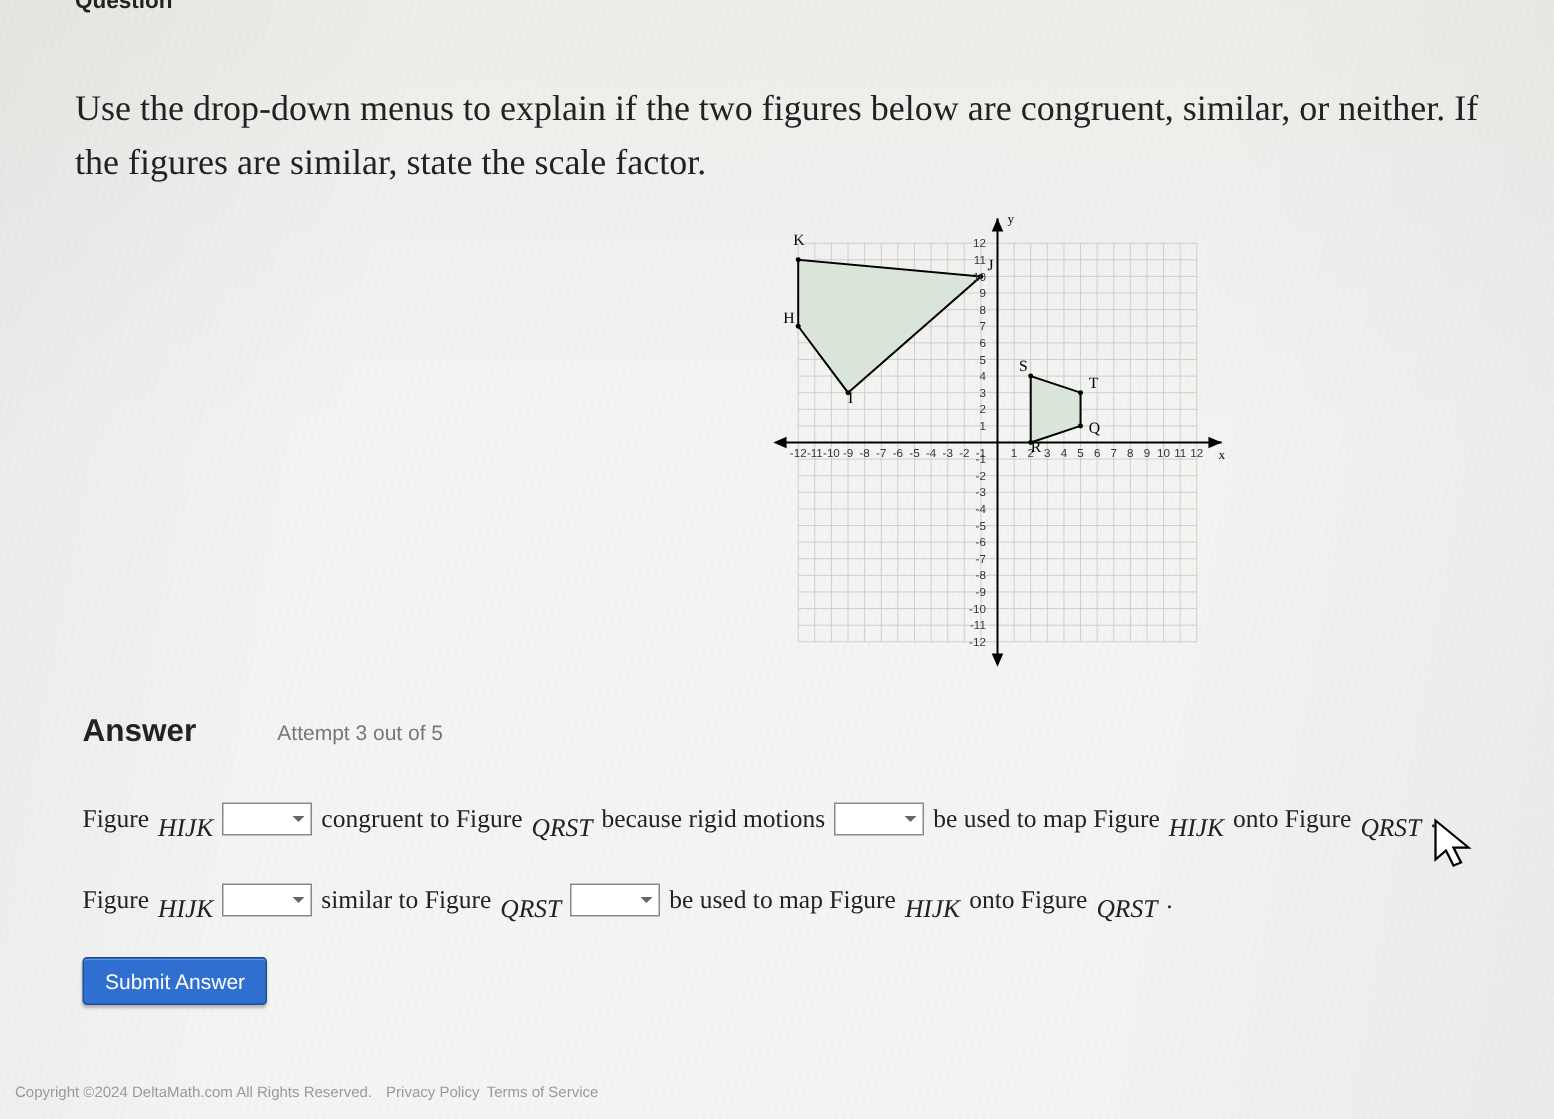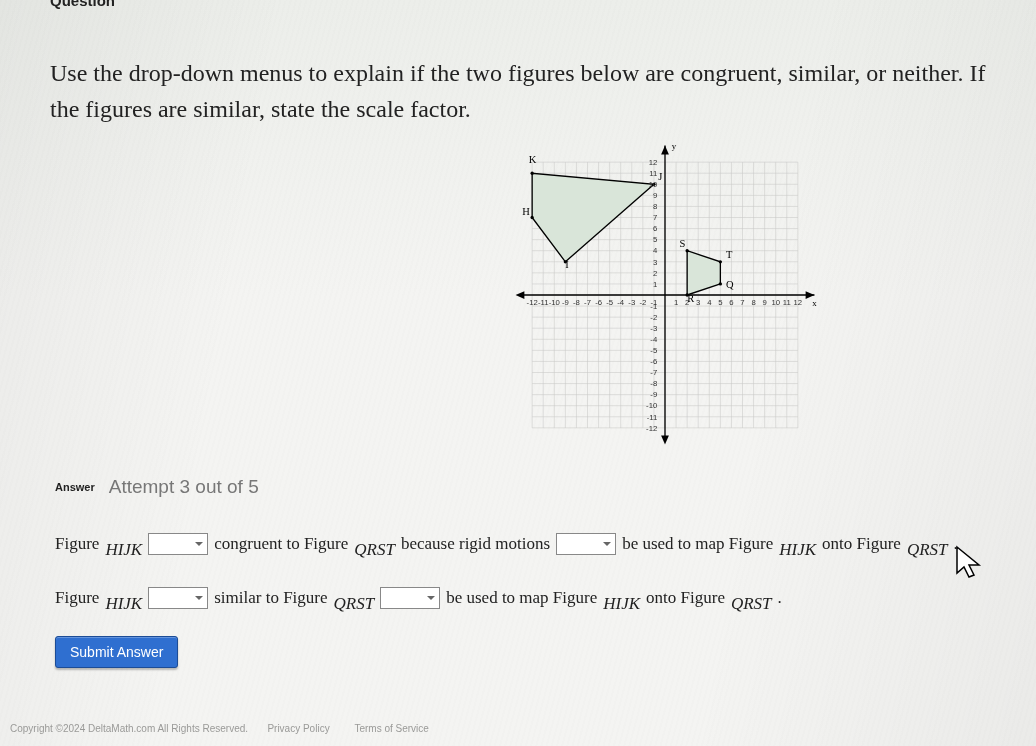--- a/index.html
+++ b/index.html
@@ -57,27 +57,28 @@
   .answer-row {
     display: flex;
     align-items: center;
     flex-wrap: wrap;
     gap: 6px;
     margin-bottom: 22px;
   }
   .answer-label {
     font-family: Arial, sans-serif;
     font-weight: bold;
-    font-size: 11px;
+    font-size: 21px;
     margin-right: 8px;
   }
   .attempt {
     font-family: Arial, sans-serif;
-    font-size: 19px;
+    font-size: 14px;
     color: #777;
+    margin-left: 40px;
   }
   .dd {
     display: inline-flex;
     align-items: center;
     min-width: 60px;
     height: 22px;
     border: 1px solid #888;
     background: #fdfdfd;
     font-size: 13px;
     padding: 0 16px 0 6px;
@@ -110,21 +111,21 @@
     cursor: pointer;
   }
   .footer {
     position: absolute;
     bottom: 12px;
     left: 10px;
     font-family: Arial, sans-serif;
     font-size: 10px;
     color: #9a9a98;
   }
-  .footer a { color: #9a9a98; text-decoration: none; margin: 0 11px;}
+  .footer a { color: #9a9a98; text-decoration: none; margin: 0 1px;}
   
   .cursor-arrow {
     position: absolute;
     top: 545px;
     left: 955px;
     pointer-events: none;
   }
   
   
   .page::before{

